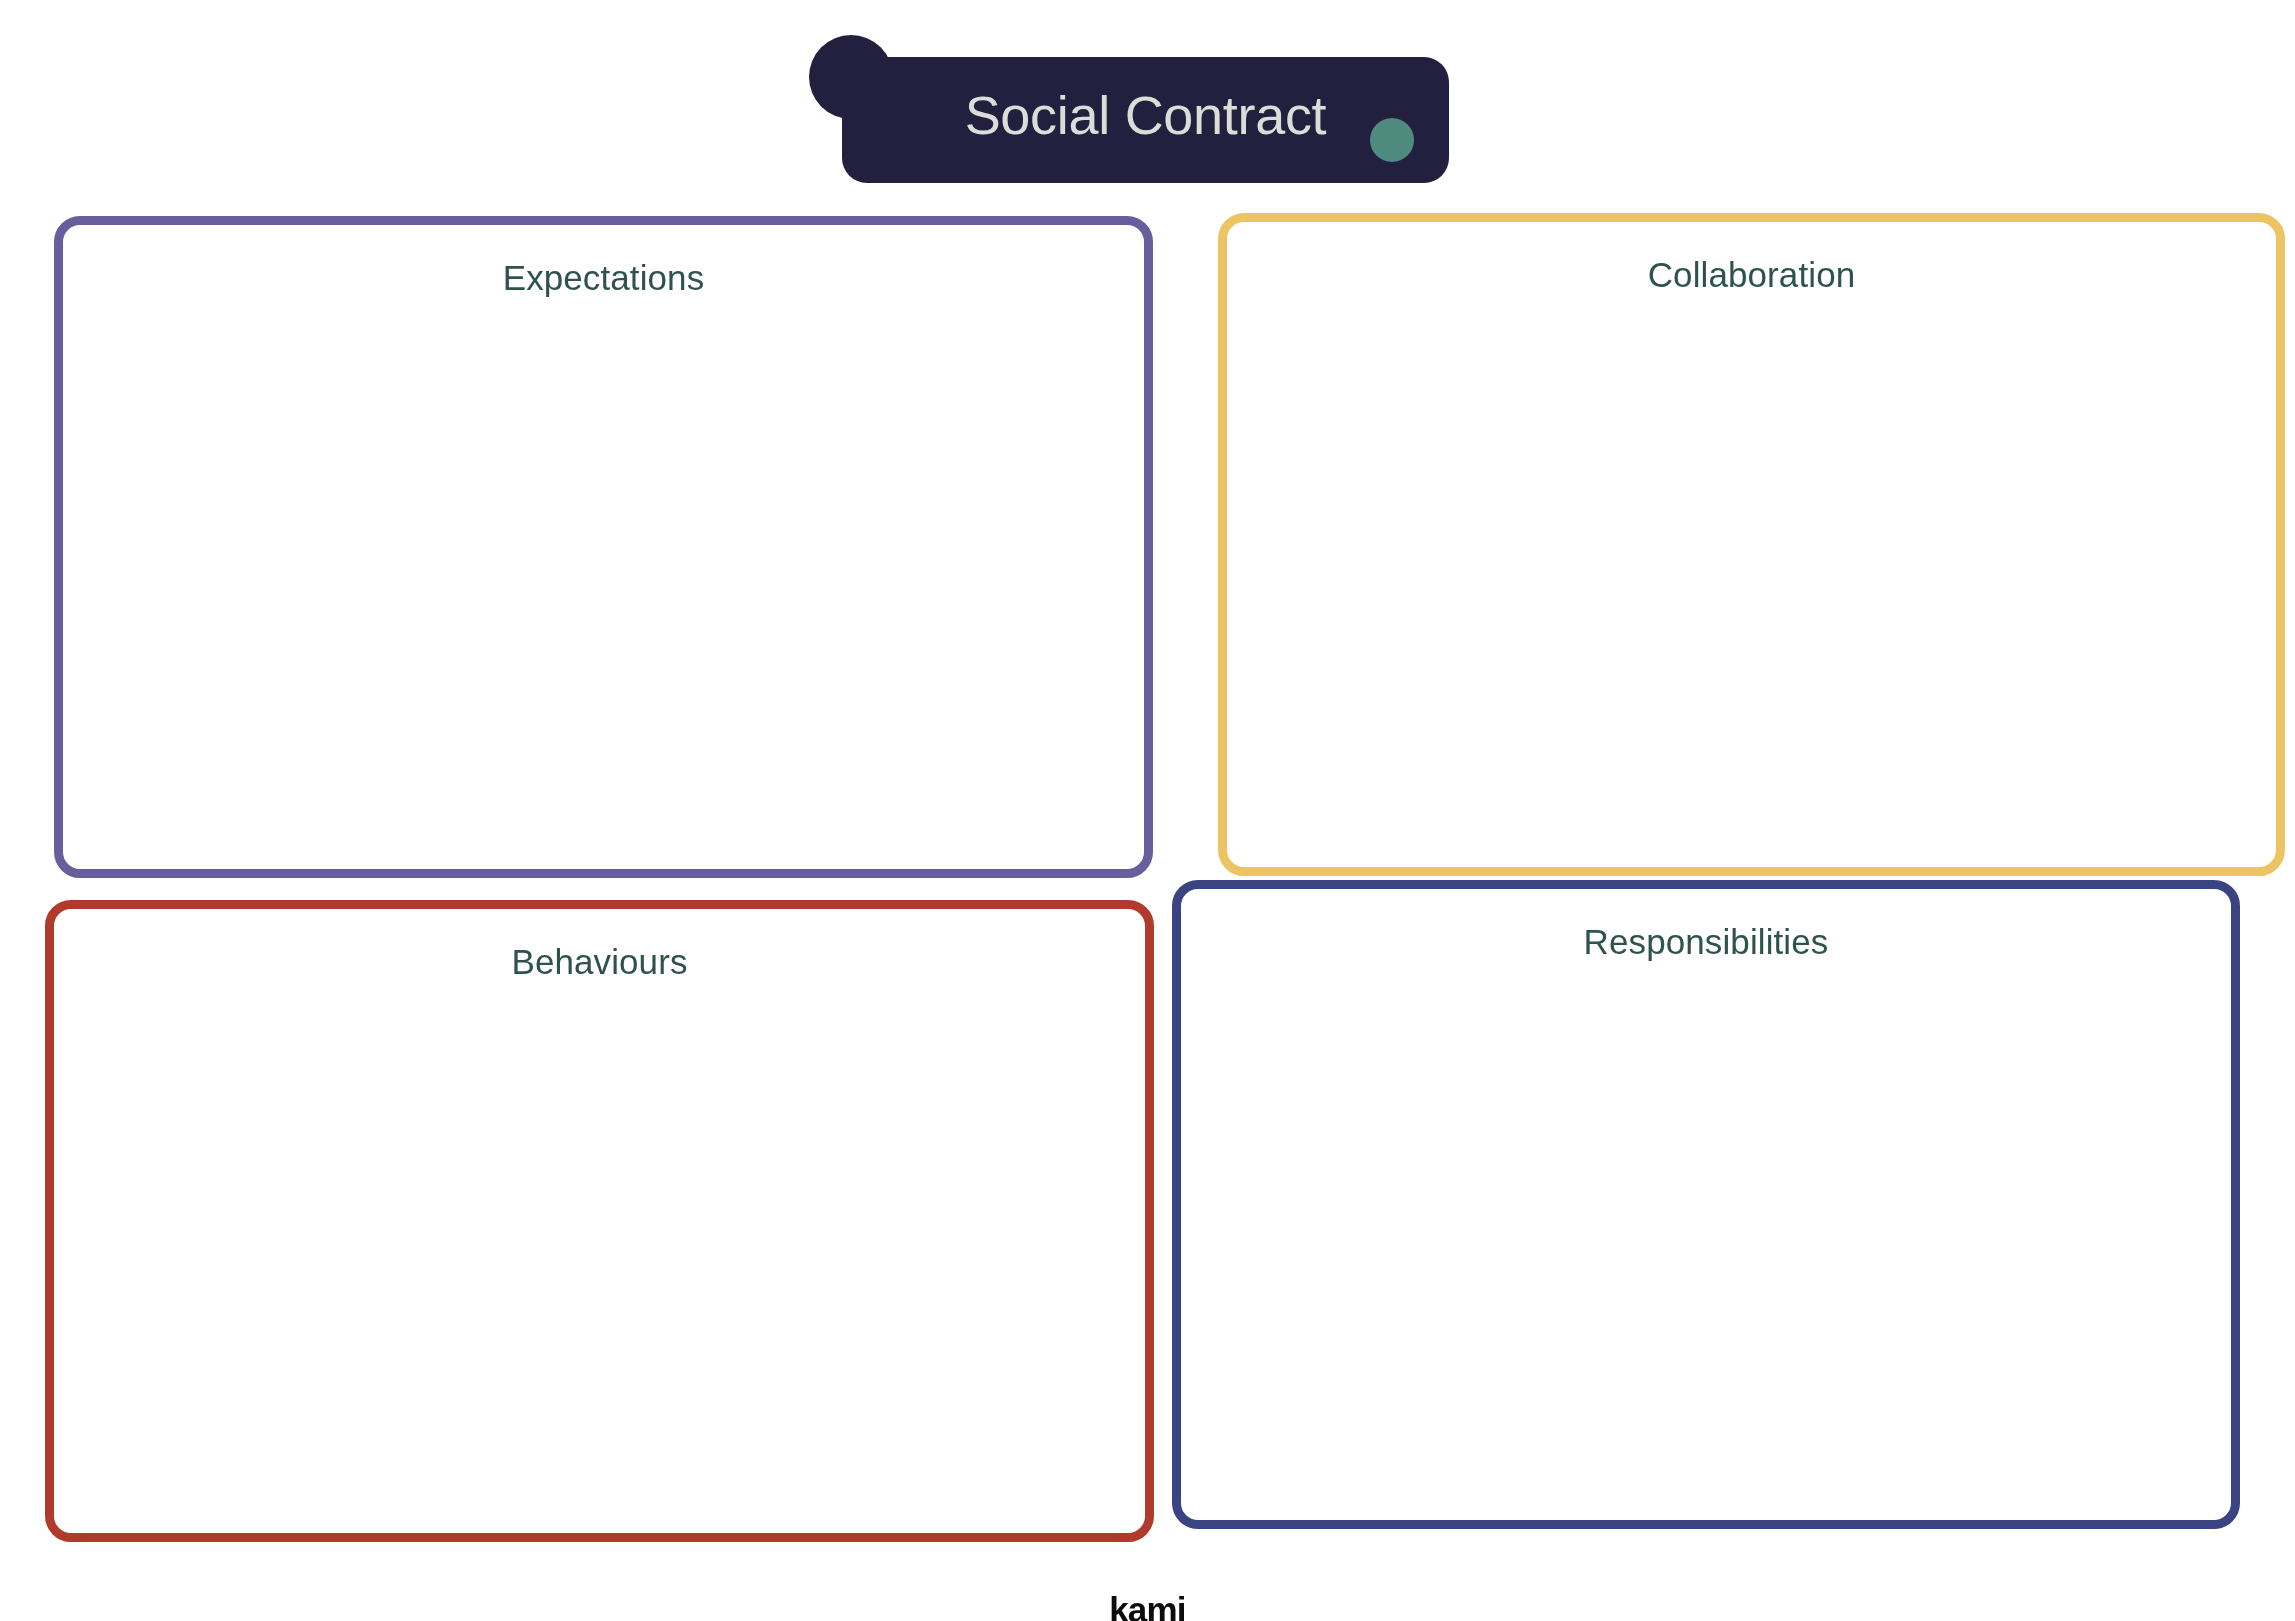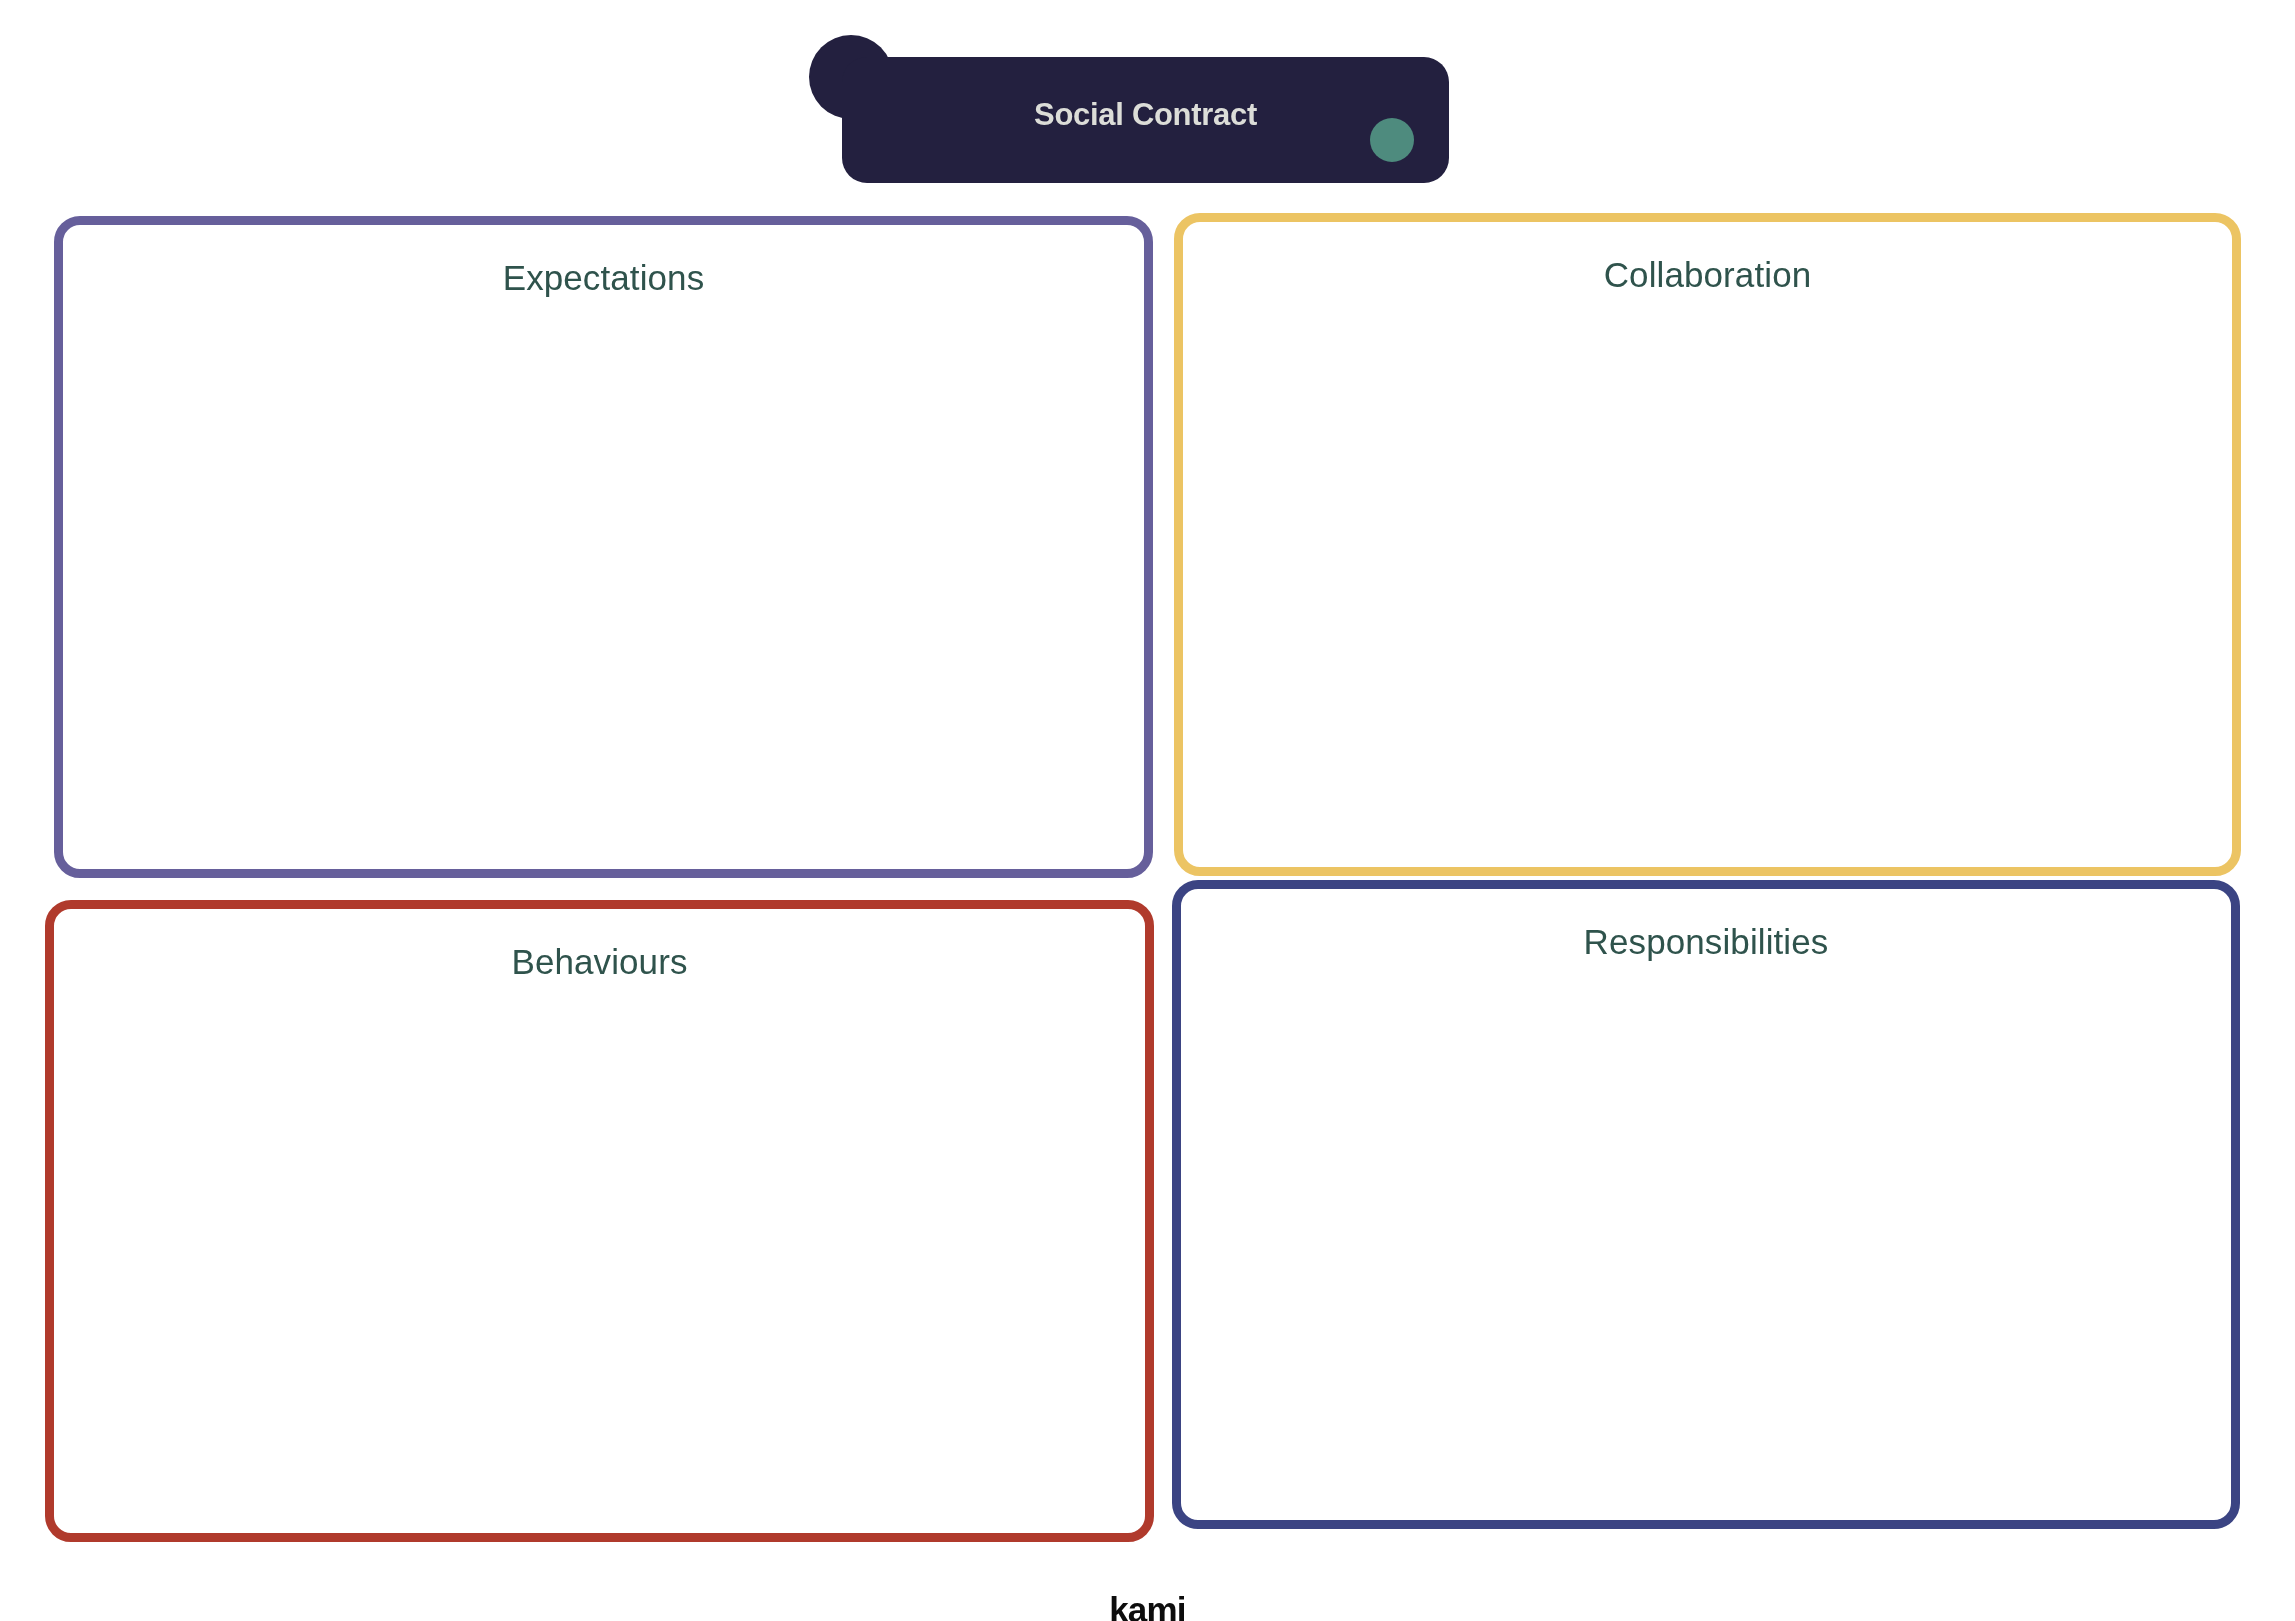--- a/index.html
+++ b/index.html
@@ -48,22 +48,22 @@
     width: 607px;
     height: 126px;
     border-radius: 25px;
     background: #23203f;
     display: flex;
     align-items: center;
     justify-content: center;
   }
   .title-text {
     color: #dcddd8;
-    font-size: 31px;
-    font-weight: 700;
+    font-size: 54px;
+    font-weight: 400;
     letter-spacing: -0.3px;
     line-height: 1;
     position: relative;
     top: -5.6px;
   }
   .title-dot {
     position: absolute;
     right: 35px;
     bottom: 21px;
     width: 44px;
@@ -165,21 +165,21 @@
     </div>
   </div>
 
   <div class="grid">
 
     <div class="quad quad-tl" style="border-color: rgb(102, 95, 155);">
       <div class="quad-label" style="color: rgb(47, 83, 76);">Expectations</div>
       <div class="quad-body"></div>
     </div>
 
-    <div class="quad quad-tr" style="border-color: rgb(236, 196, 99);">
+    <div class="quad quad-tr" style="border-color: rgb(236, 196, 99); margin-left: 44px;">
       <div class="quad-label" style="color: rgb(47, 83, 76);">Collaboration</div>
       <div class="quad-body"></div>
     </div>
 
     <div class="quad quad-bl" style="border-color: rgb(176, 58, 44);">
       <div class="quad-label" style="color: rgb(47, 83, 76);">Behaviours</div>
       <div class="quad-body"></div>
     </div>
 
     <div class="quad quad-br" style="border-color: rgb(59, 68, 131);">

